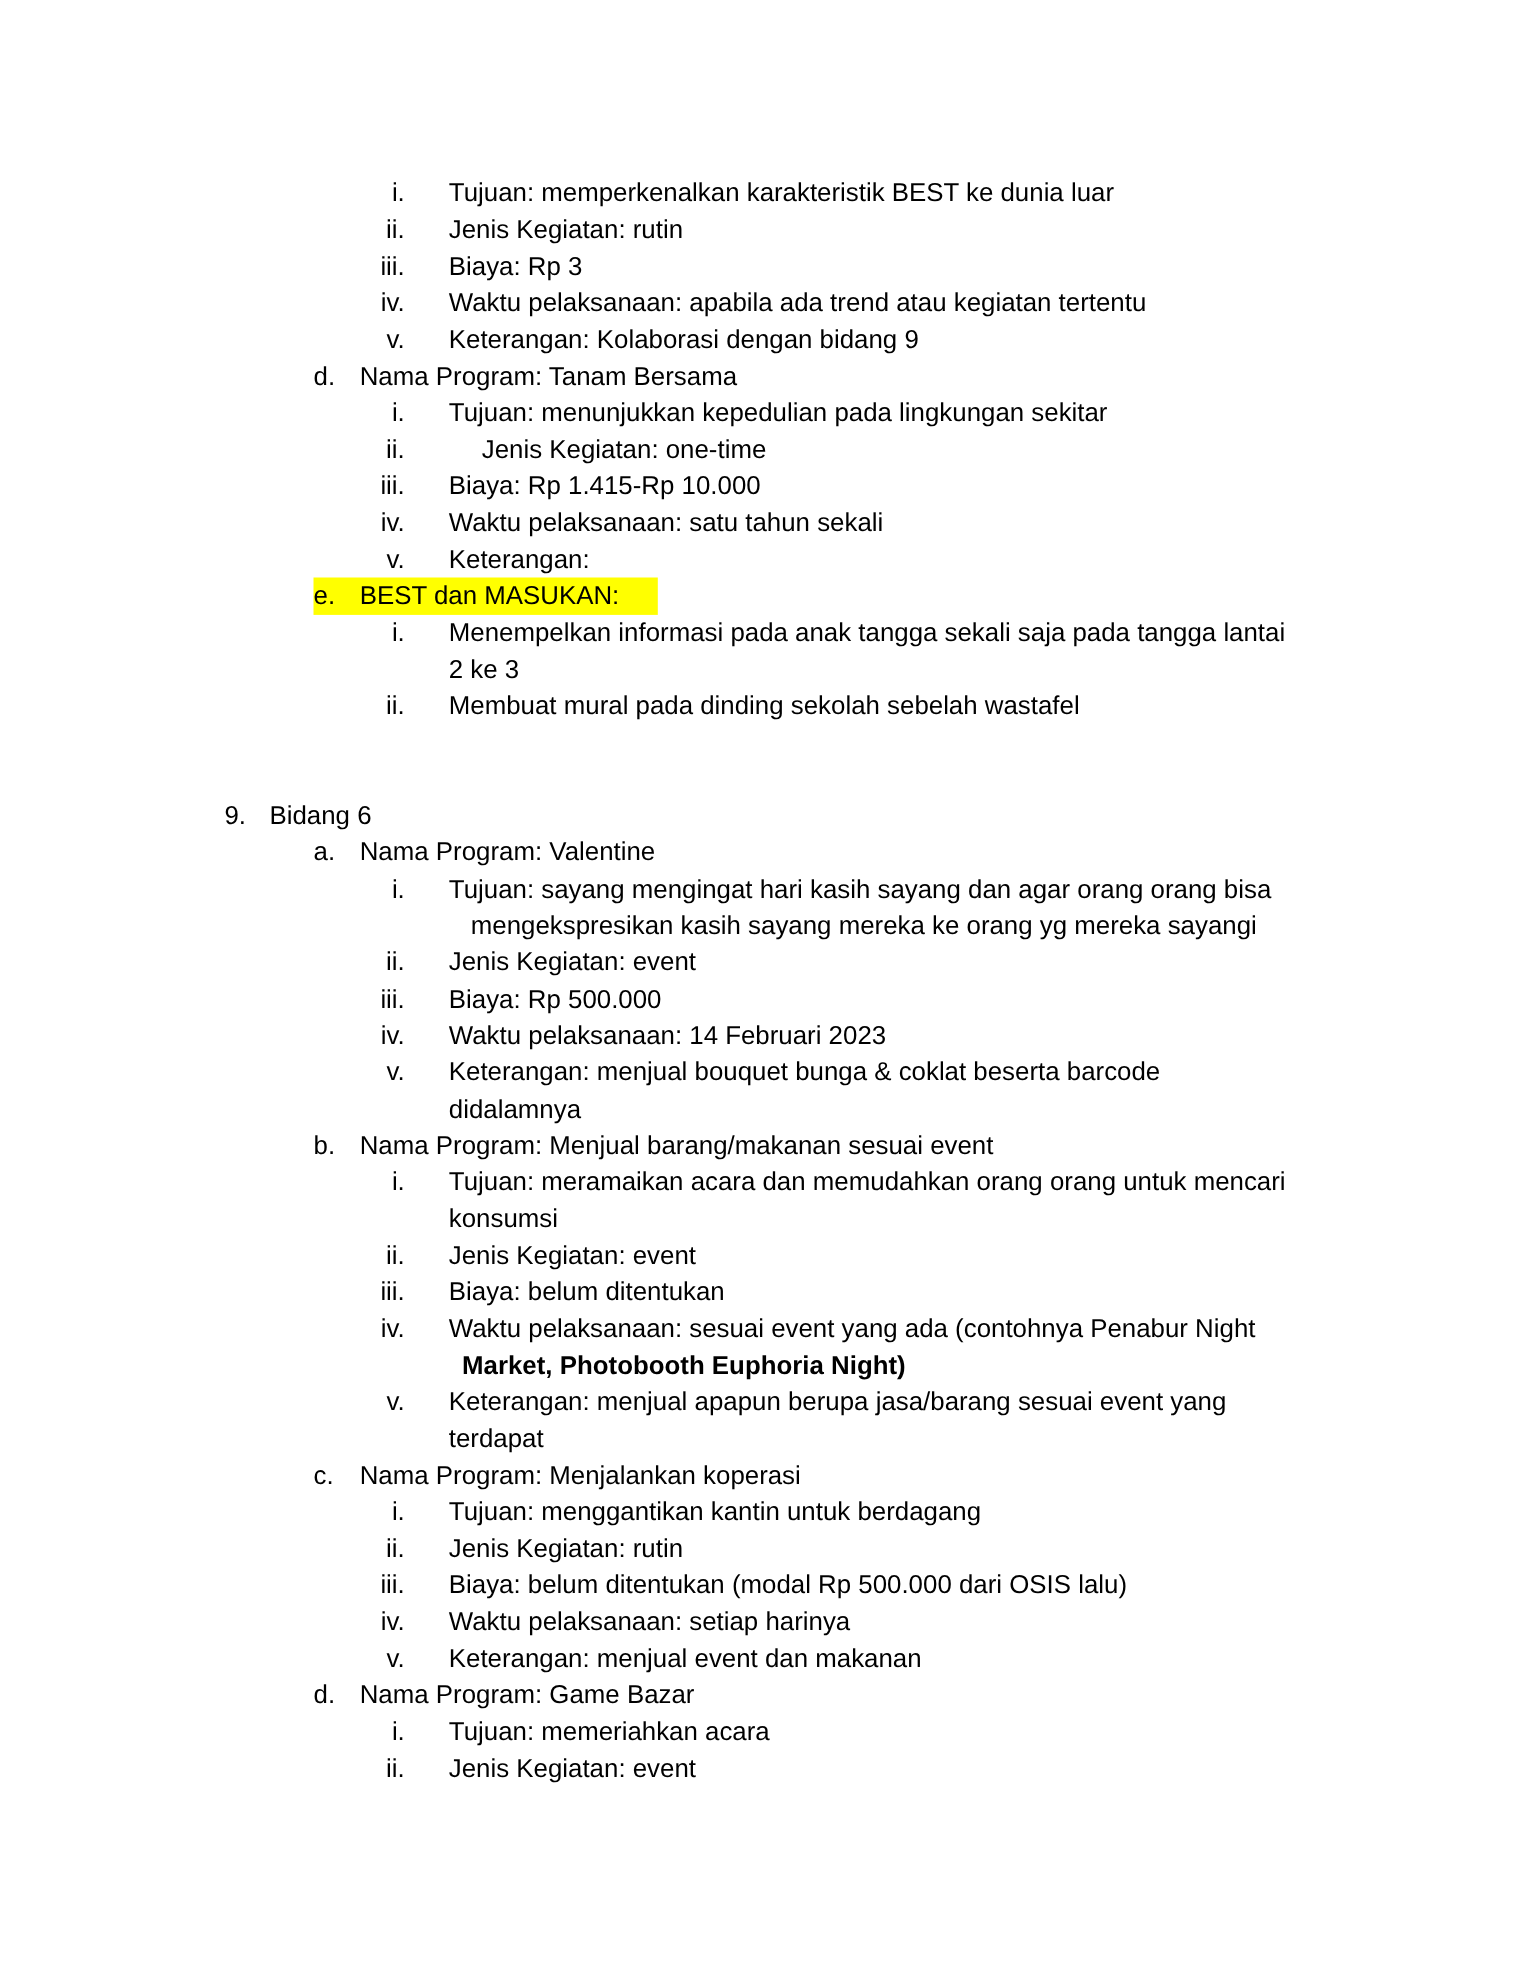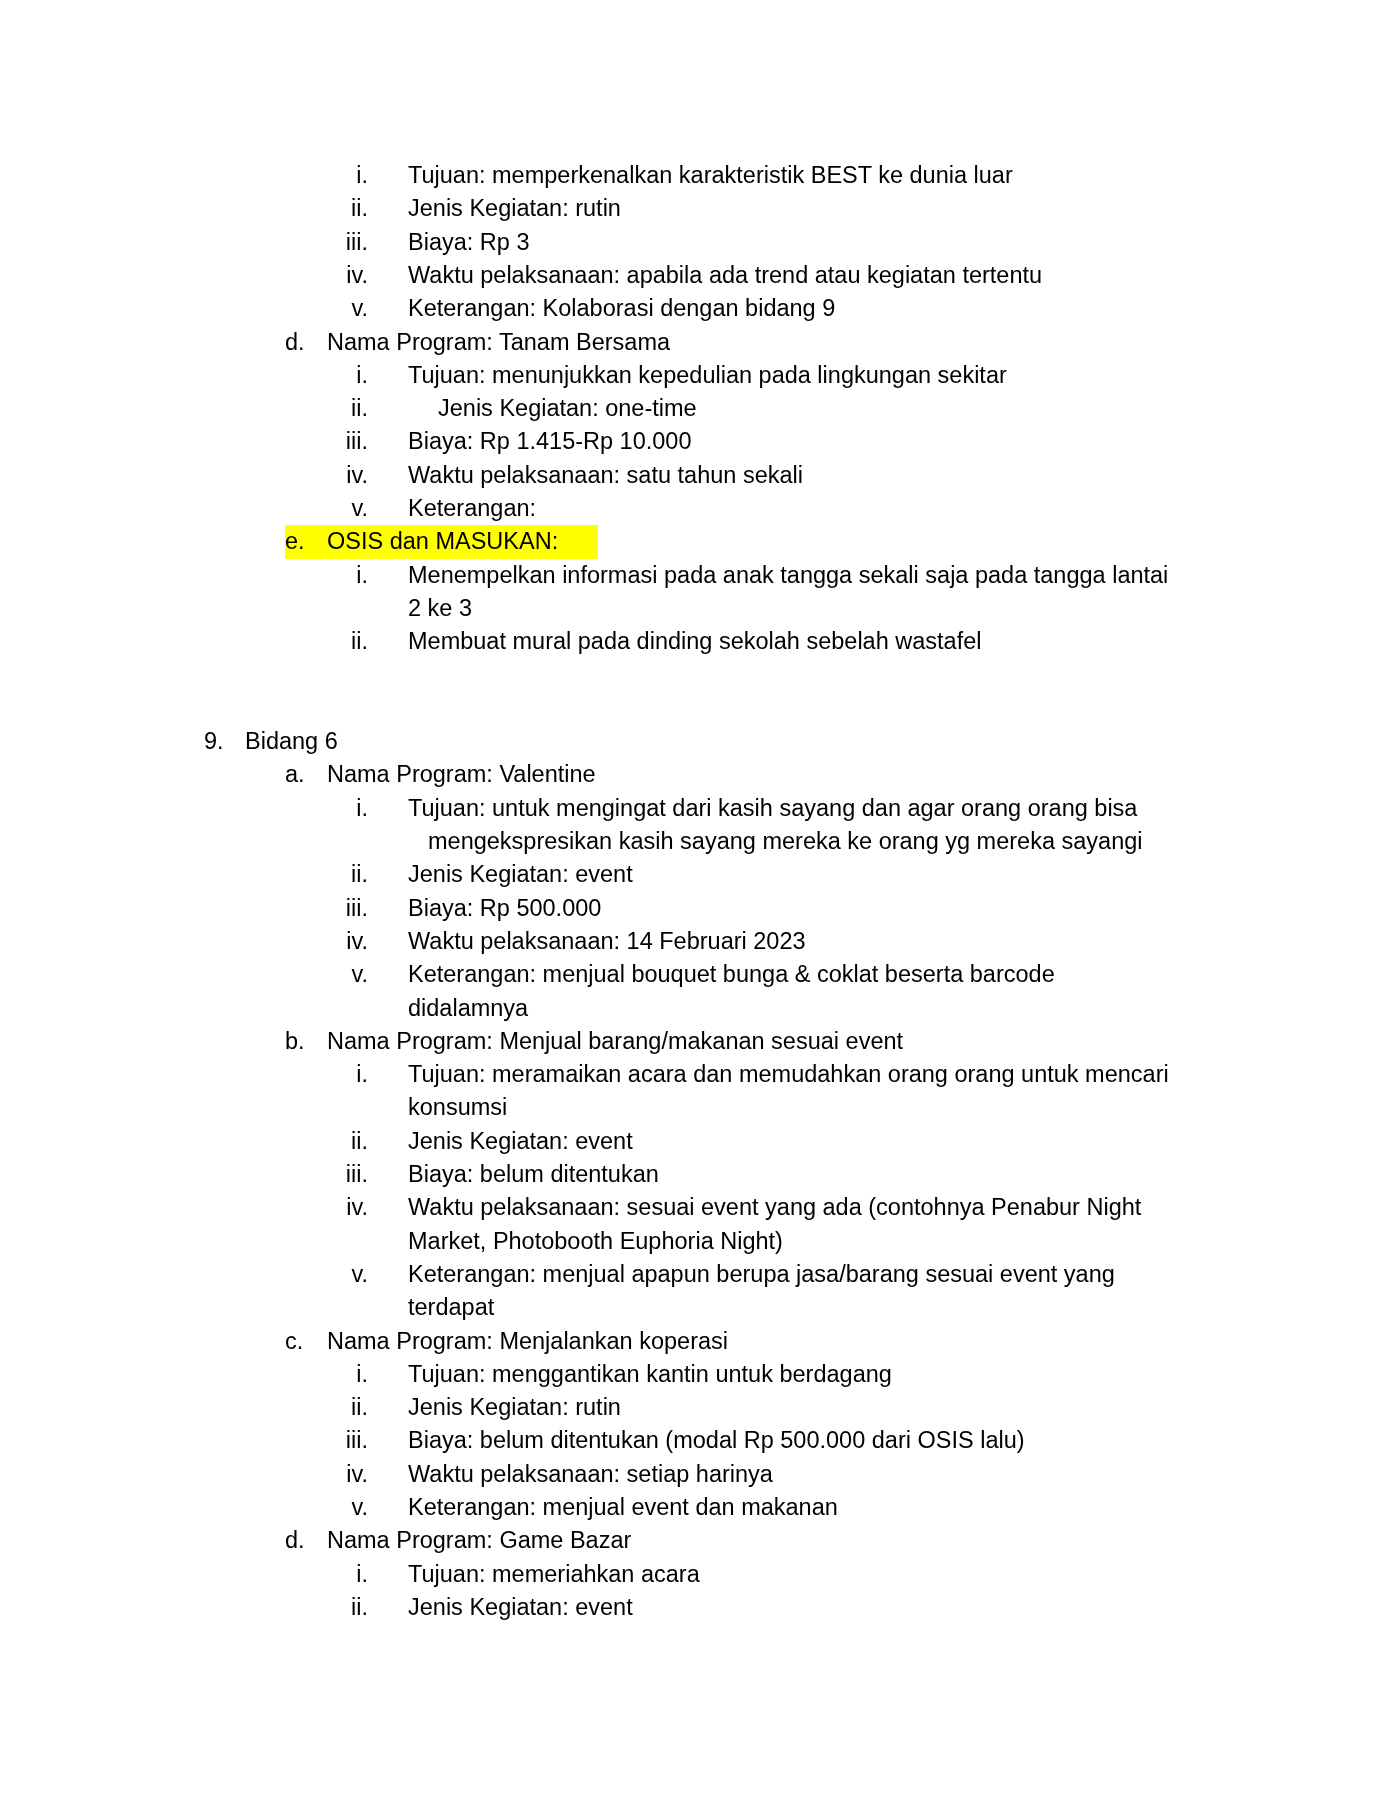--- a/index.html
+++ b/index.html
@@ -87,21 +87,21 @@
     <div class="line" style="top: 458.7px;">
       <span class="marker roman" style="left: 308px;">iv.</span>
       <span class="txt" style="left: 408px;">Waktu pelaksanaan: satu tahun sekali</span>
     </div>
     <div class="line" style="top: 492px;">
       <span class="marker roman" style="left: 308px;">v.</span>
       <span class="txt" style="left: 408px;">Keterangan:</span>
     </div>
     <div class="line hl" style="top: 525.3px; left: 285px; width: 313px; background: rgb(255, 255, 0);">
       <span class="marker" style="left: 0px;">e.</span>
-      <span class="txt" style="left: 42px;">OSIS dan MASUKAN:</span>
+      <span class="txt" style="left: 42px;">BEST dan MASUKAN:</span>
     </div>
     <div class="line" style="top: 558.6px;">
       <span class="marker roman" style="left: 308px;">i.</span>
       <span class="txt" style="left: 408px;">Menempelkan informasi pada anak tangga sekali saja pada tangga lantai</span>
     </div>
     <div class="line" style="top: 591.9px;">
       <span class="marker roman" style="left: 308px;"></span>
       <span class="txt" style="left: 408px;">2 ke 3</span>
     </div>
     <div class="line" style="top: 625.2px;">
@@ -113,21 +113,21 @@
     <div class="line" style="top: 725.1px;">
       <span class="marker" style="left: 204px;">9.</span>
       <span class="txt" style="left: 245px;">Bidang 6</span>
     </div>
     <div class="line" style="top: 758.4px;">
       <span class="marker" style="left: 285px;">a.</span>
       <span class="txt" style="left: 327px;">Nama Program: Valentine</span>
     </div>
     <div class="line" style="top: 791.7px;">
       <span class="marker roman" style="left: 308px;">i.</span>
-      <span class="txt" style="left: 408px;">Tujuan: untuk mengingat dari kasih sayang dan agar orang orang bisa</span>
+      <span class="txt" style="left: 408px;">Tujuan: sayang mengingat hari kasih sayang dan agar orang orang bisa</span>
     </div>
     <div class="line" style="top: 825px;">
       <span class="marker roman" style="left: 308px;"></span>
       <span class="txt" style="left: 428px;">mengekspresikan kasih sayang mereka ke orang yg mereka sayangi</span>
     </div>
     <div class="line" style="top: 858.3px;">
       <span class="marker roman" style="left: 308px;">ii.</span>
       <span class="txt" style="left: 408px;">Jenis Kegiatan: event</span>
     </div>
     <div class="line" style="top: 891.6px;">
@@ -165,21 +165,21 @@
     <div class="line" style="top: 1158px;">
       <span class="marker roman" style="left: 308px;">iii.</span>
       <span class="txt" style="left: 408px;">Biaya: belum ditentukan</span>
     </div>
     <div class="line" style="top: 1191.3px;">
       <span class="marker roman" style="left: 308px;">iv.</span>
       <span class="txt" style="left: 408px;">Waktu pelaksanaan: sesuai event yang ada (contohnya Penabur Night</span>
     </div>
     <div class="line" style="top: 1224.6px;">
       <span class="marker roman" style="left: 308px;"></span>
-      <span class="txt" style="left: 408px;">Market, Photobooth Euphoria Night)</span>
+      <span class="txt" style="left: 420px; font-weight: bold;">Market, Photobooth Euphoria Night)</span>
     </div>
     <div class="line" style="top: 1257.9px;">
       <span class="marker roman" style="left: 308px;">v.</span>
       <span class="txt" style="left: 408px;">Keterangan: menjual apapun berupa jasa/barang sesuai event yang</span>
     </div>
     <div class="line" style="top: 1291.2px;">
       <span class="marker roman" style="left: 308px;"></span>
       <span class="txt" style="left: 408px;">terdapat</span>
     </div>
     <div class="line" style="top: 1324.5px;">

